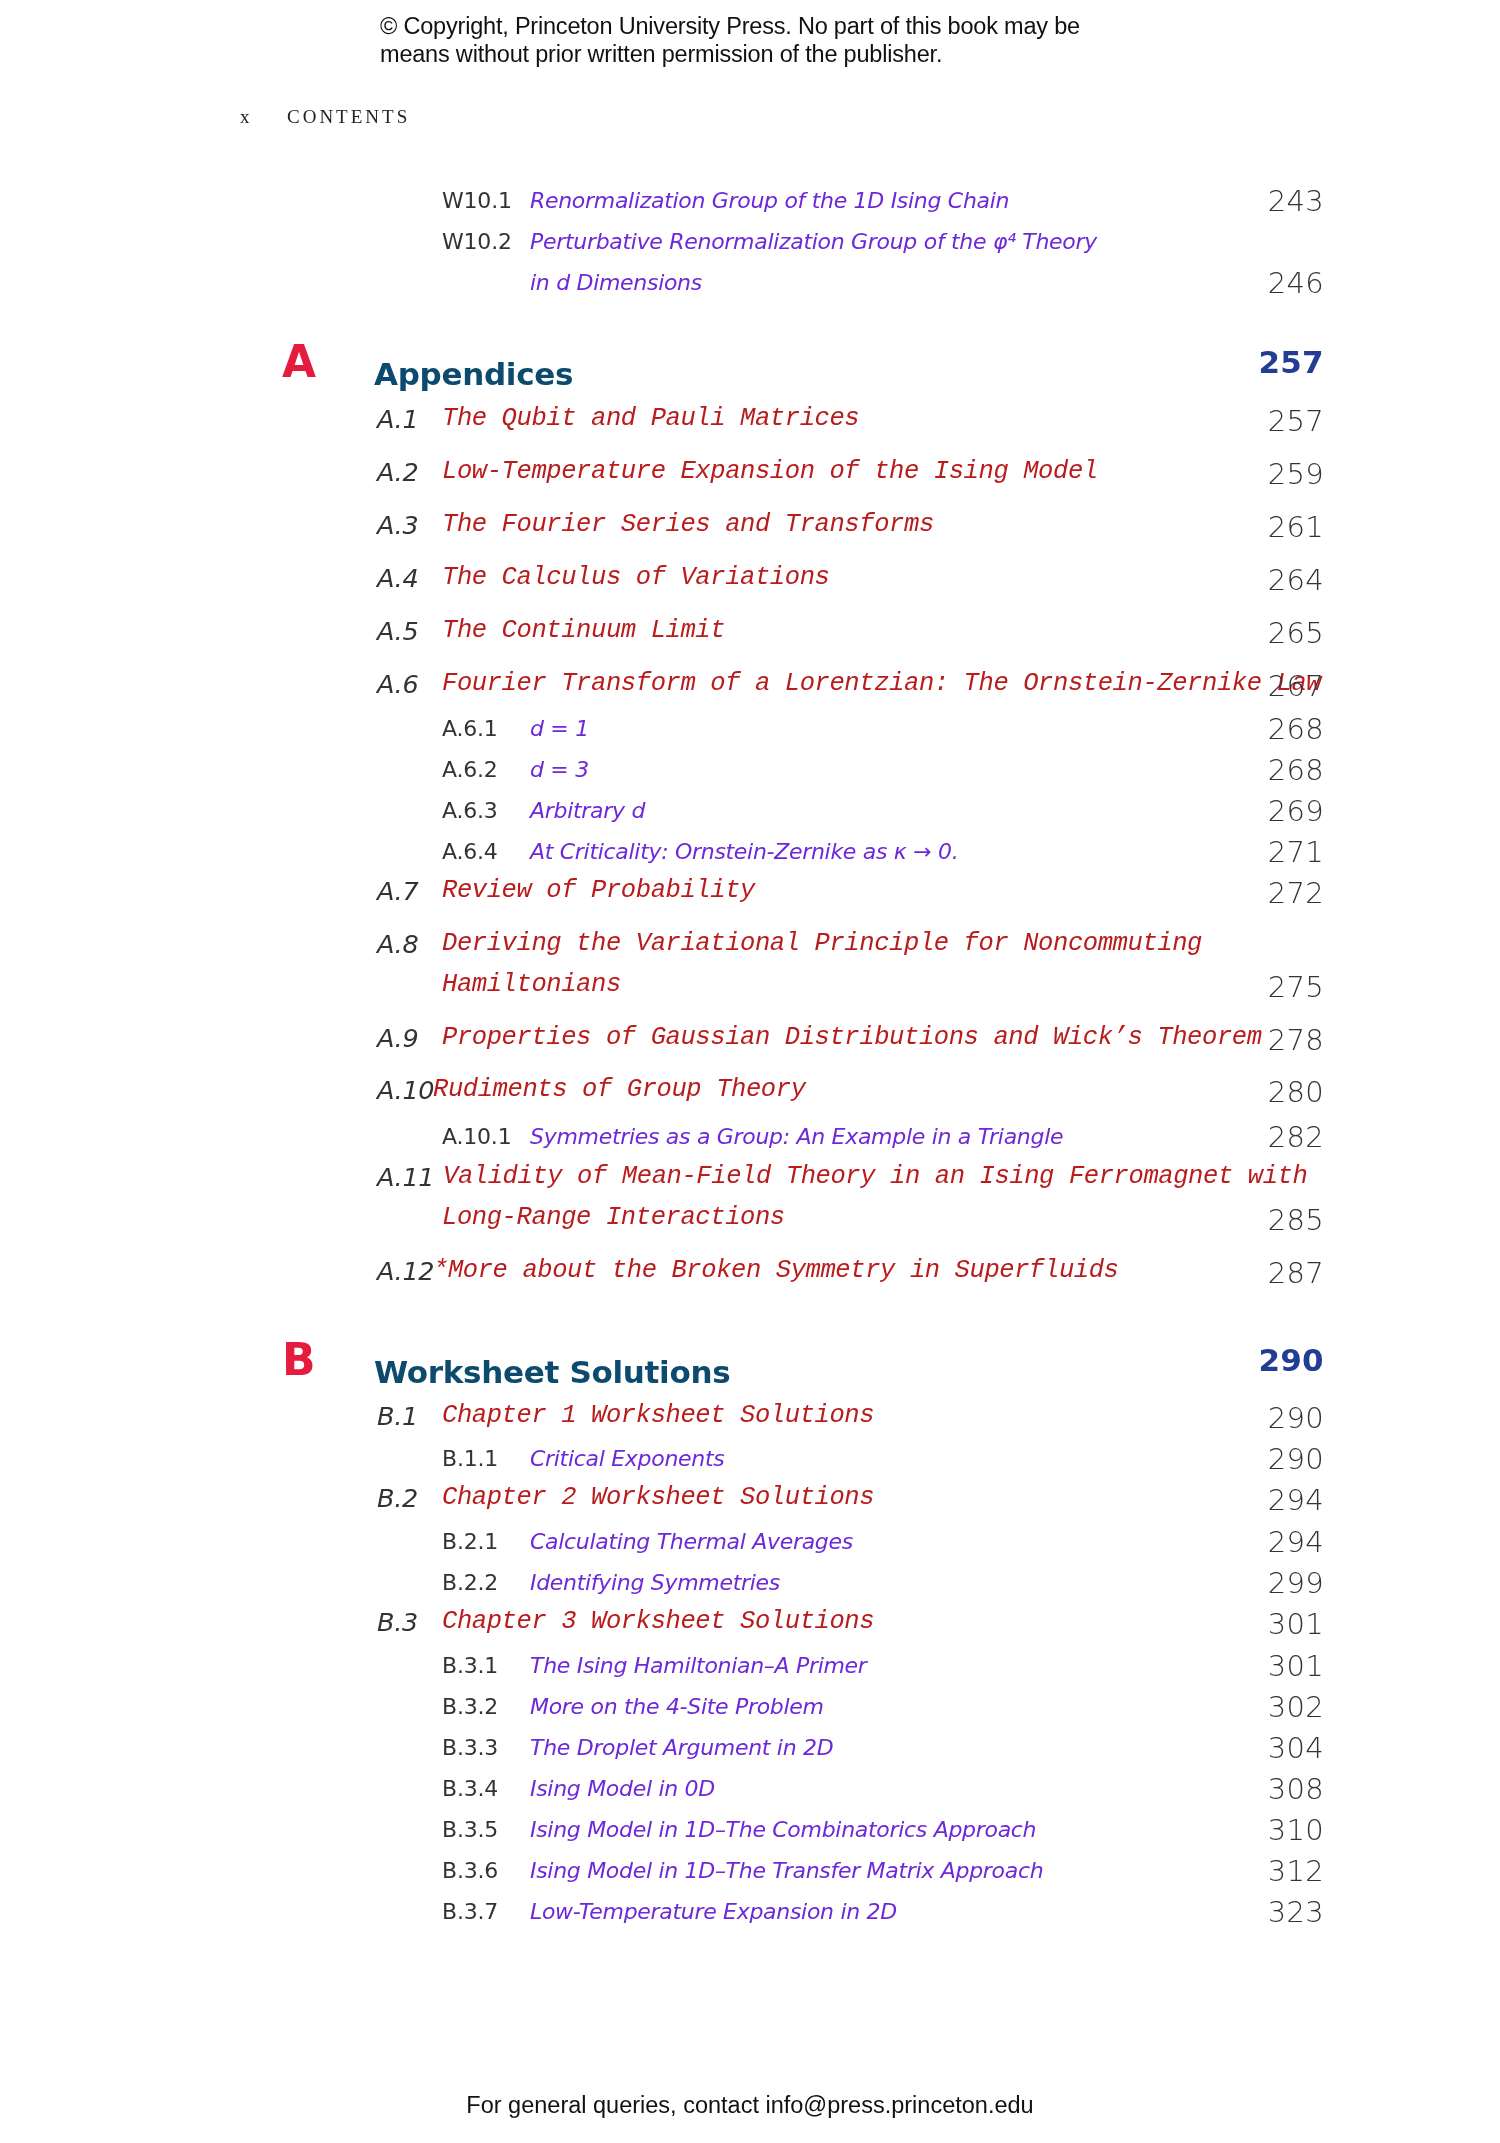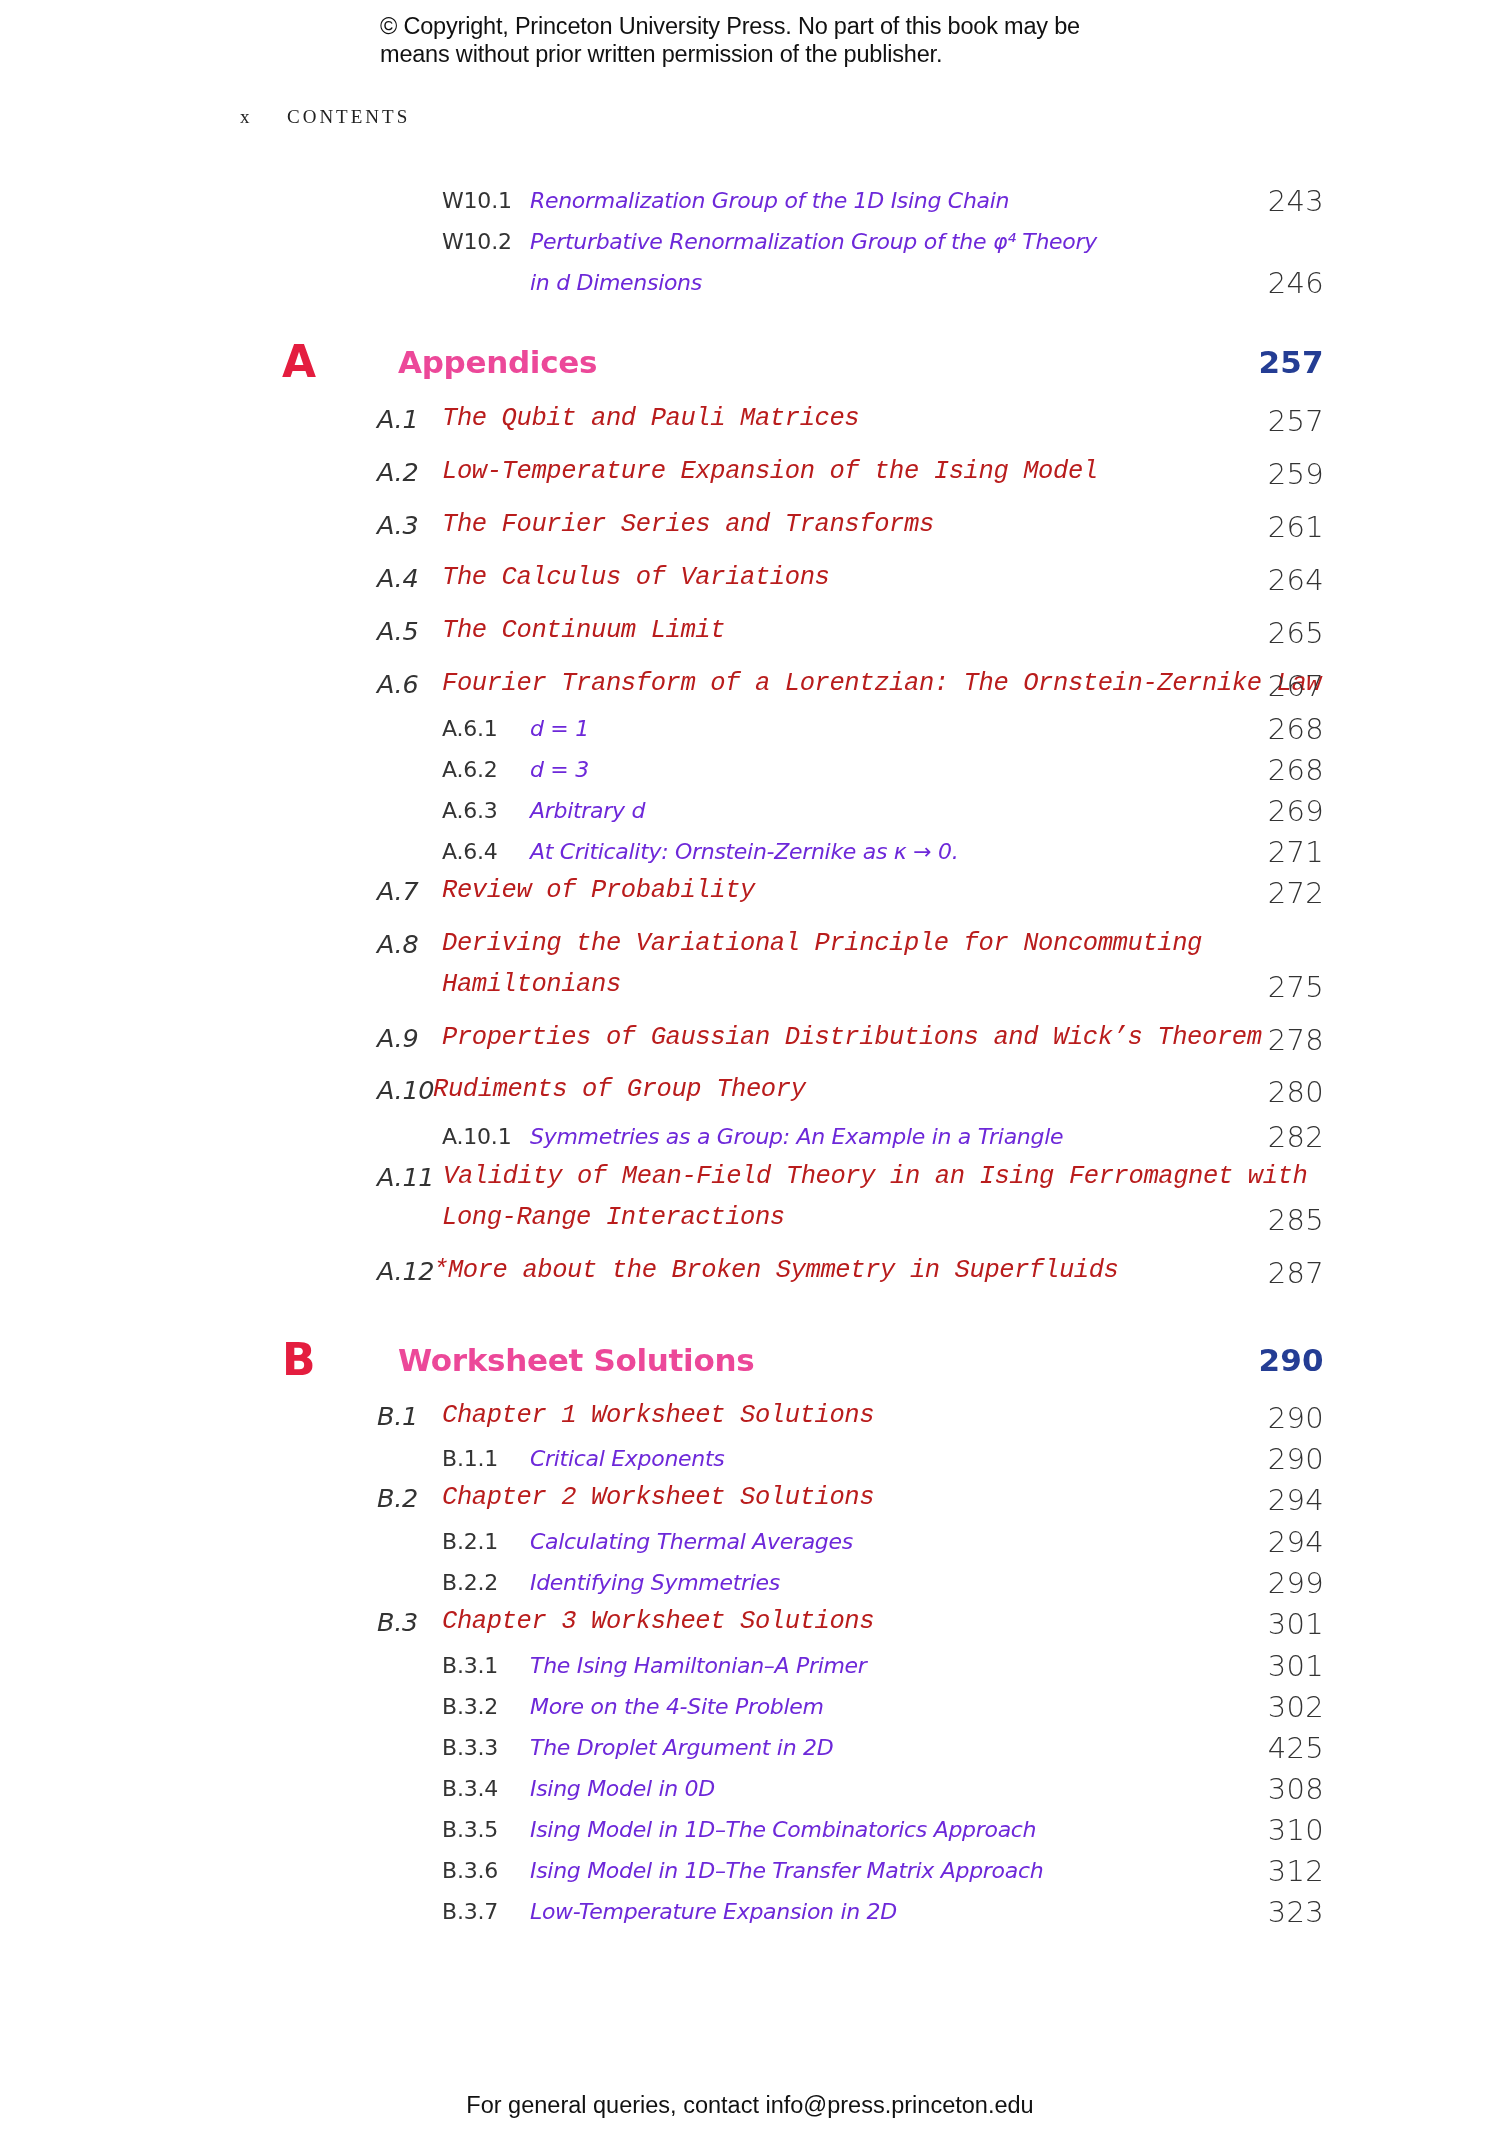--- a/index.html
+++ b/index.html
@@ -26,21 +26,21 @@
   
   .sec .num { left: 377px; font-style: italic; font-size: 25.5px; color: #333; font-family: "DejaVu Sans", sans-serif; font-weight: 300; letter-spacing: -0.3px; }
   .sec .title { left: 442px; font-style: italic; font-size: 25.5px; color: #b91c1c; font-family: Liberation Mono, monospace; font-weight: 300; letter-spacing: -0.4px; }
 
   
   .sub .num { left: 442px; font-size: 22px; color: #333; font-family: "DejaVu Sans", sans-serif; letter-spacing: -0.2px; }
   .sub .title { left: 530px; font-size: 22px; color: #6d28d9; font-family: "DejaVu Sans", sans-serif; letter-spacing: -0.3px; font-style: italic; }
 
   
   .chap .letter { position: absolute; left: 282px; font-size: 44px; font-weight: bold; color: #e41d3f; font-family: "DejaVu Sans", sans-serif; }
-  .chap .title { left: 398px; font-size: 31px; font-weight: bold; color: #ec4899; font-family: "DejaVu Sans", sans-serif; letter-spacing: -0.3px; }
+  .chap .title { left: 374px; font-size: 31px; font-weight: bold; color: #0c4a6e; font-family: "DejaVu Sans", sans-serif; letter-spacing: -0.3px; margin-top: 12px; }
   .chap .page { font-size: 31px; font-weight: bold; color: #243d94; }
 
   .footer {
     position: absolute; left: 0; width: 1500px; top: 2092px; text-align: center;
     font-family: "Liberation Sans", sans-serif; font-size: 23.5px; color: #111;
   }
 </style>
 </head>
 <body>
 
@@ -203,21 +203,21 @@
     <span class="page" style="top:-4px">301</span>
   </div>
   <div class="row sub" style="top:1694px">
     <span class="num">B.3.2</span>
     <span class="title">More on the 4-Site Problem</span>
     <span class="page" style="top:-4px">302</span>
   </div>
   <div class="row sub" style="top:1735px">
     <span class="num">B.3.3</span>
     <span class="title">The Droplet Argument in 2D</span>
-    <span class="page" style="top:-4px">425</span>
+    <span class="page" style="top:-4px">304</span>
   </div>
   <div class="row sub" style="top:1776px">
     <span class="num">B.3.4</span>
     <span class="title">Ising Model in 0D</span>
     <span class="page" style="top:-4px">308</span>
   </div>
   <div class="row sub" style="top:1817px">
     <span class="num">B.3.5</span>
     <span class="title">Ising Model in 1D–The Combinatorics Approach</span>
     <span class="page" style="top:-4px">310</span>

